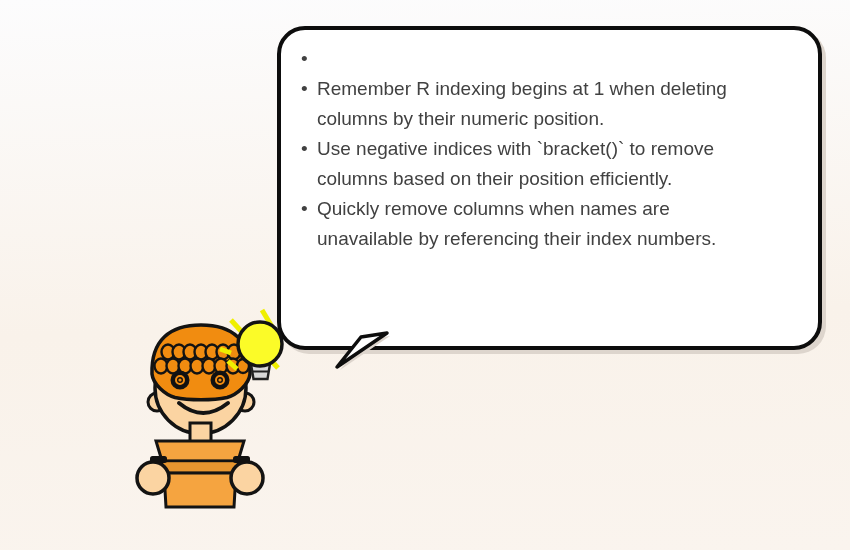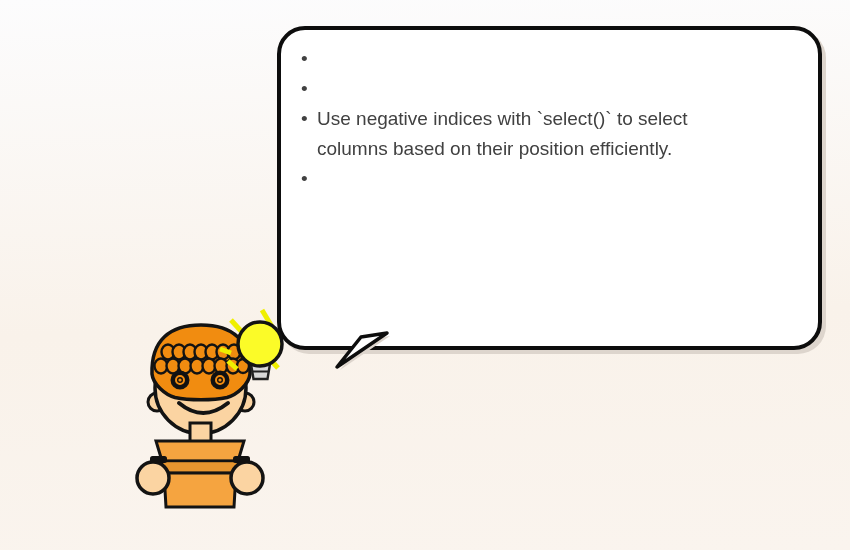--- a/index.html
+++ b/index.html
@@ -39,28 +39,32 @@
 
 <div class="stage">
 
   <div class="bubble">
     <ul class="bubble-list">
       <li class="bullet-item">
         <span class="bullet-glyph">•</span>
       </li>
       <li class="bullet-item">
         <span class="bullet-glyph">•</span>
+        <span class="bullet-text">Remember R indexing begins at 1 when deleting
+columns by their numeric position.</span>
       </li>
       <li class="bullet-item">
         <span class="bullet-glyph">•</span>
-        <span class="bullet-text">Use negative indices with `select()` to select
+        <span class="bullet-text">Use negative indices with `bracket()` to remove
 columns based on their position efficiently.</span>
       </li>
       <li class="bullet-item">
         <span class="bullet-glyph">•</span>
+        <span class="bullet-text">Quickly remove columns when names are
+unavailable by referencing their index numbers.</span>
       </li>
     </ul>
   </div>
 
   <svg class="tail-svg" width="75" height="55" viewBox="325 320 75 55">
     <polygon points="390,336 364,340 340,370" style="fill:var(--c-shadow);stroke:none"></polygon>
     <polygon points="387,333 361,337 337,367" style="fill:var(--c-bubble_fill);stroke:var(--c-bubble_border);stroke-width:3.5;stroke-linejoin:round"></polygon>
   </svg>
 
   <svg class="character-svg" width="190" height="235" viewBox="120 295 190 235">

